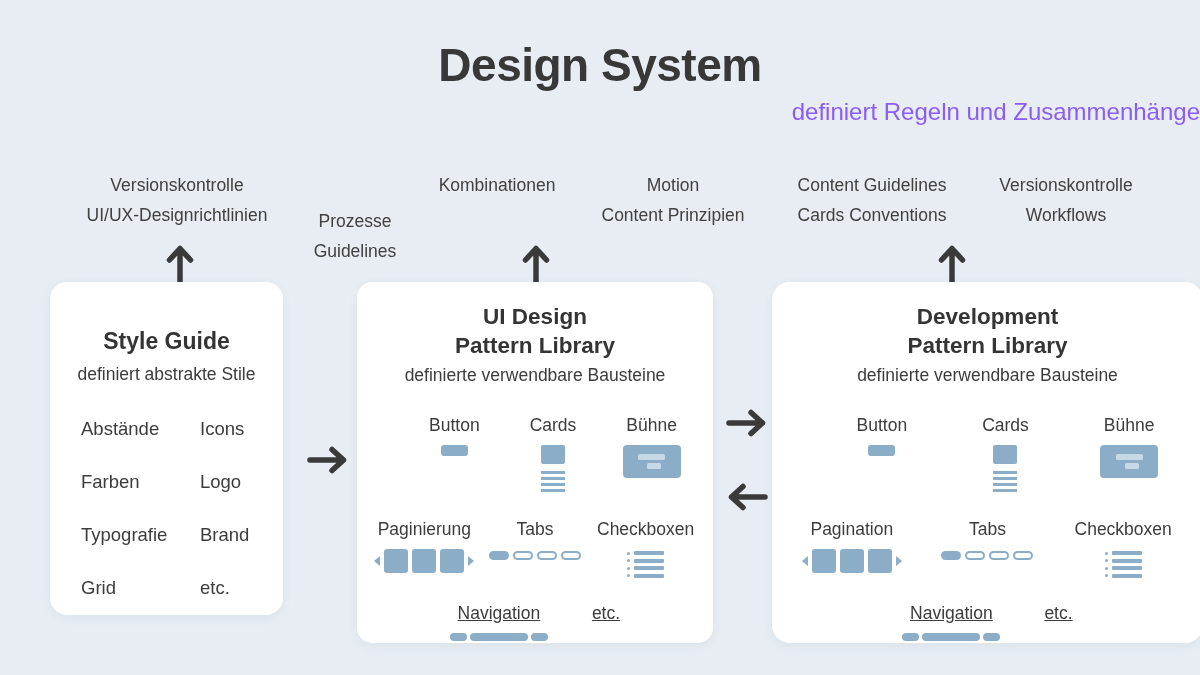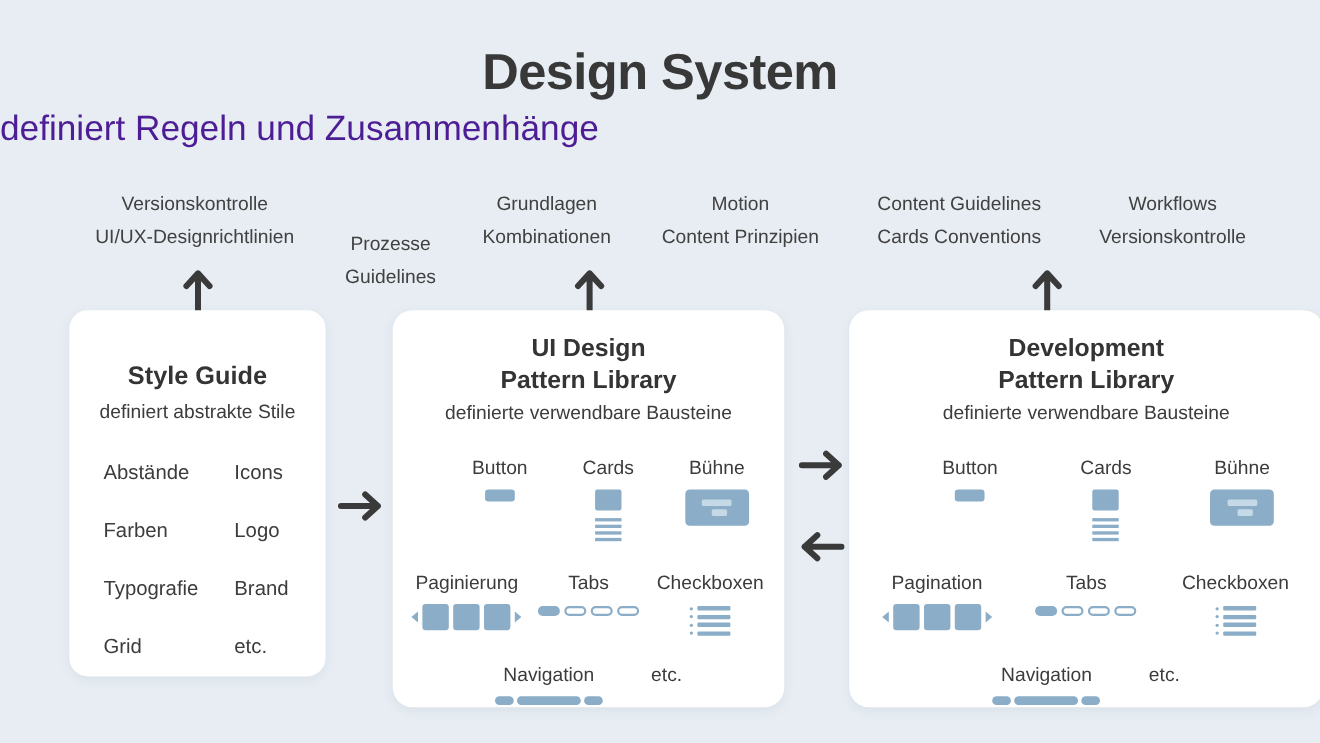--- a/index.html
+++ b/index.html
@@ -20,21 +20,21 @@
   .stage{position:relative;width:1200px;height:675px;}
 
   
   .title{
     position:absolute;top:38px;left:0;width:100%;
     text-align:center;font-size:46px;font-weight:700;
     letter-spacing:-0.5px;color:#383838;
   }
   .subtitle{
     position:absolute;top:98px;left:0;width:100%;
-    text-align:left;font-size:32px;color:#4c1d95;
+    text-align:right;font-size:24px;color:#8b5cf6;
   }
 
   
   .top-label{
     position:absolute;top:170px;transform:translateX(-50%);
     text-align:center;font-size:17.5px;line-height:30px;color:#414141;
     white-space:nowrap;
   }
   .tl1{left:177px;} .tl2{left:355px;margin-top:36px;} .tl3{left:497px;}
   .tl4{left:673px;} .tl5{872px;left:872px;} .tl6{left:1066px;}
@@ -47,40 +47,40 @@
   .a-right-1{left:307px;top:445px;}
   .a-right-2{left:726px;top:408px;}
   .a-left-1{left:726px;top:482px;}
 
   
   .card{
     position:absolute;background:var(--card);
     border-radius:18px;
     box-shadow:0 3px 10px rgba(80,100,120,0.08);
   }
-  .card1{left:63px;top:282px;width:233px;height:333px;border-radius:17px;}
-  .card2{left:357px;top:282px;width:356px;height:361px;}
+  .card1{left:50px;top:282px;width:233px;height:333px;border-radius:17px;}
+  .card2{left:357px;top:282px;width:356px;height:361px;border-radius:15px;}
   .card3{left:772px;top:282px;width:431px;height:361px;}
 
   .card1 .card-title{margin-top:46px;text-align:center;font-size:23px;font-weight:700;color:#343434;}
   .card1 .card-sub{margin-top:9px;text-align:center;font-size:17.5px;}
   .card1 .list{margin-top:33px;padding:0 31px;display:flex;}
   .col{display:flex;flex-direction:column;gap:31px;font-size:18.5px;}
   .col-left{width:119px;}
 
   .pattern-title{margin-top:20px;text-align:center;font-size:22.5px;font-weight:700;line-height:29px;color:#343434;}
   .pattern-sub{margin-top:5px;text-align:center;font-size:17.5px;}
 
   .wrow{display:grid;grid-template-columns:1fr 1fr 1fr;margin-top:29px;padding:0 12px;}
   .wrow2{margin-top:11px;}
   .wcell{display:flex;flex-direction:column;align-items:center;gap:9px;}
   .wlabel{font-size:17.5px;white-space:nowrap;}
   .wrow1{height:93px;padding-left:48px;}
   .wrow2h{height:72px;text-align:right;}
-  .wrow3{display:flex;justify-content:center;gap:44px;margin-top:12px;align-items:flex-start;}
+  .wrow3{display:flex;justify-content:center;gap:44px;margin-top:12px;align-items:flex-start;text-decoration:underline;}
 
   
   .sh-button{width:27px;height:11px;border-radius:3px;background:var(--accent);}
   .sh-cards{display:flex;flex-direction:column;align-items:center;}
   .sh-cards .sq{width:24px;height:19px;border-radius:2px;background:var(--accent);margin-bottom:4px;}
   .sh-cards .ln{width:24px;height:3px;background:var(--accent);margin-top:3px;}
   .sh-stage{width:58px;height:33px;border-radius:4px;background:var(--accent);
     display:flex;flex-direction:column;align-items:center;justify-content:center;gap:3px;}
   .sh-stage .b1{width:27px;height:6px;border-radius:1.5px;background:var(--accent-light);}
   .sh-stage .b2{width:14px;height:6px;border-radius:1.5px;background:var(--accent-light);margin-left:5px;}
@@ -109,34 +109,33 @@
 
   <div class="top-label tl1">
     <div>Versionskontrolle</div>
     <div>UI/UX-Designrichtlinien</div>
   </div>
   <div class="top-label tl2">
     <div>Prozesse</div>
     <div>Guidelines</div>
   </div>
   <div class="top-label tl3">
-    <div>Grundlagen</div>
     <div>Kombinationen</div>
   </div>
   <div class="top-label tl4">
     <div>Motion</div>
     <div>Content Prinzipien</div>
   </div>
   <div class="top-label tl5">
     <div>Content Guidelines</div>
     <div>Cards Conventions</div>
   </div>
   <div class="top-label tl6">
+    <div>Versionskontrolle</div>
     <div>Workflows</div>
-    <div>Versionskontrolle</div>
   </div>
 
   <svg class="arrow a-up-1" width="30" height="42" viewBox="0 0 30 42">
     <path d="M15 39 L15 8 M4.5 17 L15 5.5 L25.5 17" fill="none" stroke="currentColor" stroke-width="5.5" stroke-linecap="round" stroke-linejoin="round"></path>
   </svg>
   <svg class="arrow a-up-2" width="30" height="42" viewBox="0 0 30 42">
     <path d="M15 39 L15 8 M4.5 17 L15 5.5 L25.5 17" fill="none" stroke="currentColor" stroke-width="5.5" stroke-linecap="round" stroke-linejoin="round"></path>
   </svg>
   <svg class="arrow a-up-3" width="30" height="42" viewBox="0 0 30 42">
     <path d="M15 39 L15 8 M4.5 17 L15 5.5 L25.5 17" fill="none" stroke="currentColor" stroke-width="5.5" stroke-linecap="round" stroke-linejoin="round"></path>

